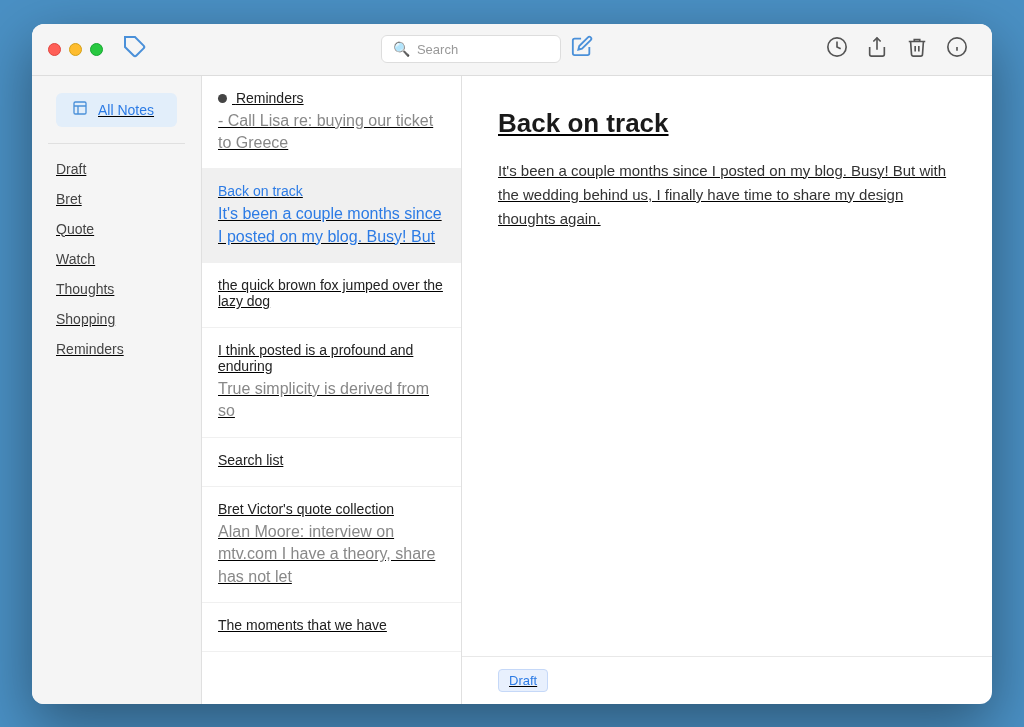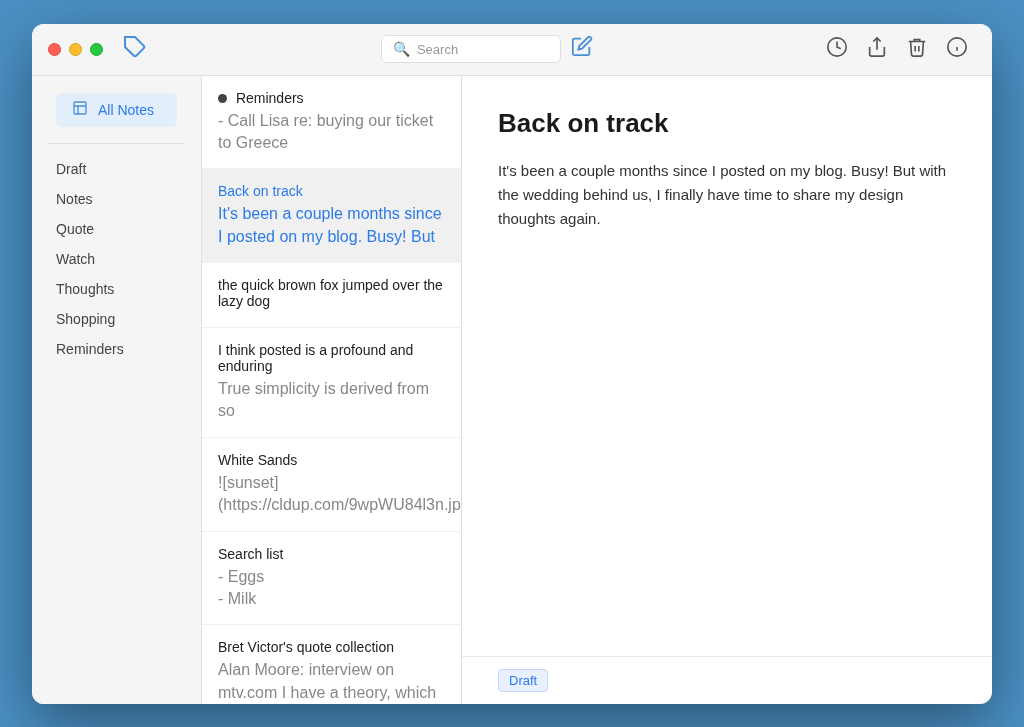--- a/index.html
+++ b/index.html
@@ -72,20 +72,21 @@
       align-items: center;
       color: #555;
       font-size: 20px;
     }
     .titlebar-actions span { cursor: pointer; }
     
     .main-content {
       display: flex;
       flex: 1;
       overflow: hidden;
+      text-decoration: underline;
     }
     
     .sidebar {
       width: 170px;
       background: #f5f5f5;
       border-right: 1px solid #e0e0e0;
       padding: 16px 0;
       flex-shrink: 0;
       overflow-y: auto;
     }
@@ -253,21 +254,21 @@
               <line x1="3" y1="9" x2="21" y2="9"></line>
               <line x1="9" y1="21" x2="9" y2="9"></line>
             </svg>
           </span>
           <span>All Notes</span>
         </div>
       </div>
       <div class="sidebar-divider"></div>
       <div class="sidebar-tag-list">
         <div class="sidebar-tag">Draft</div>
-        <div class="sidebar-tag">Notes</div>
+        <div class="sidebar-tag">Bret</div>
         <div class="sidebar-tag">Quote</div>
         <div class="sidebar-tag">Watch</div>
         <div class="sidebar-tag">Thoughts</div>
         <div class="sidebar-tag">Shopping</div>
         <div class="sidebar-tag">Reminders</div>
       </div>
     </div>
 
     <div class="notes-list">
 
@@ -286,33 +287,28 @@
 
       <div class="note-item">
         <div class="note-title">the quick brown fox jumped over the lazy dog</div>
       </div>
 
       <div class="note-item">
         <div class="note-title">I think posted is a profound and enduring</div>
         <div class="note-preview">True simplicity is derived from so</div>
       </div>
 
-      <div class="note-item">
-        <div class="note-title">White Sands</div>
-        <div class="note-preview">![sunset](https://cldup.com/9wpWU84l3n.jpg)</div>
-      </div>
 
       <div class="note-item">
         <div class="note-title">Search list</div>
-        <div class="note-preview">- Eggs<br>- Milk</div>
       </div>
 
       <div class="note-item">
         <div class="note-title">Bret Victor's quote collection</div>
-        <div class="note-preview">Alan Moore: interview on mtv.com I have a theory, which has not let</div>
+        <div class="note-preview">Alan Moore: interview on mtv.com I have a theory, share has not let</div>
       </div>
 
       <div class="note-item">
         <div class="note-title">The moments that we have</div>
       </div>
     </div>
 
     <div class="note-detail">
       <div class="note-detail-body">
         <div class="note-detail-title">Back on track</div>

